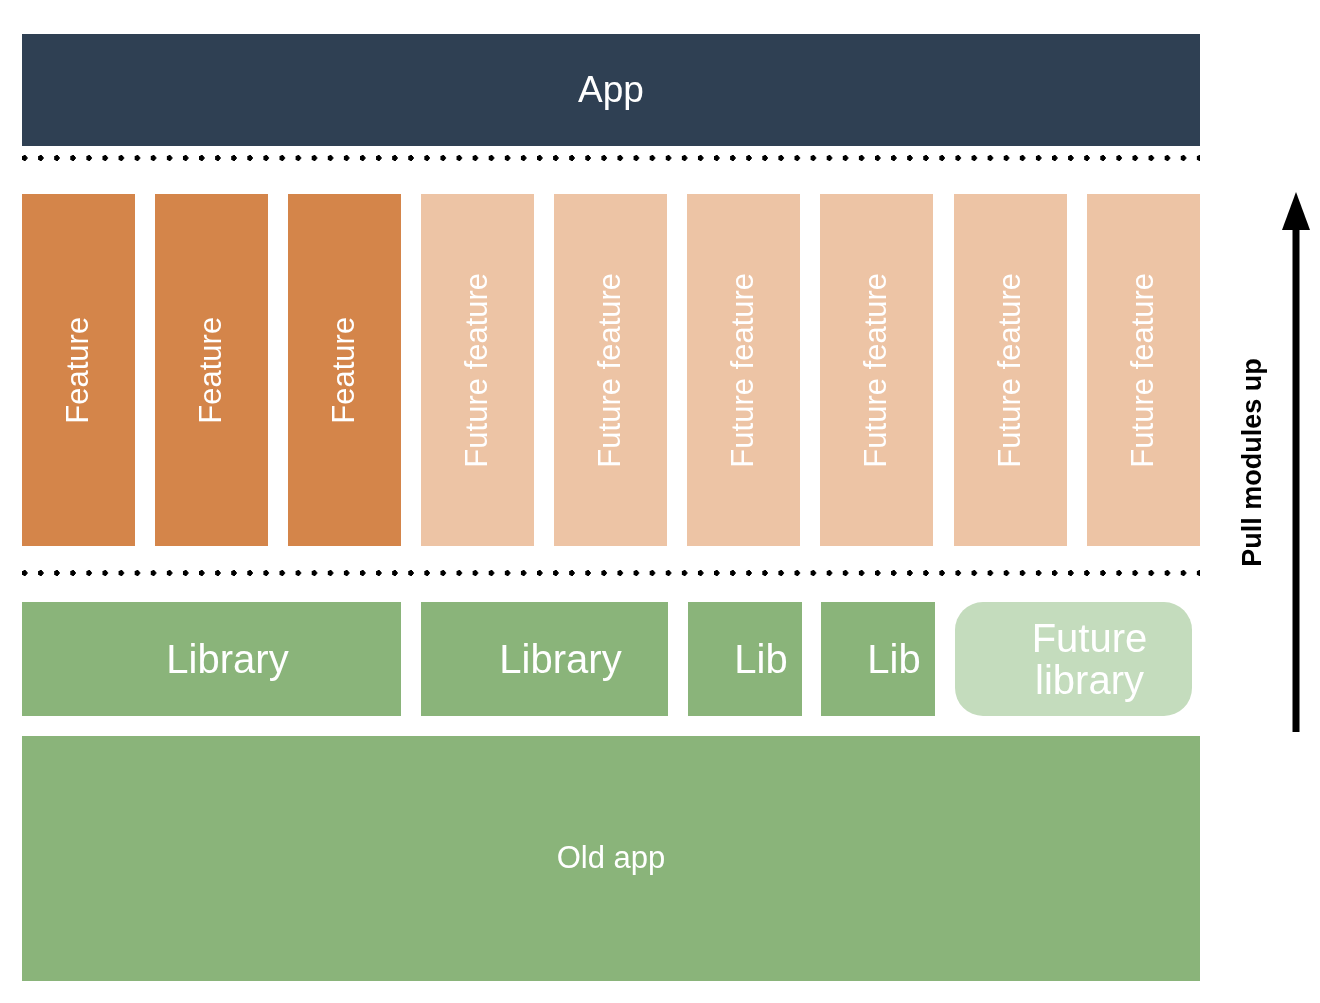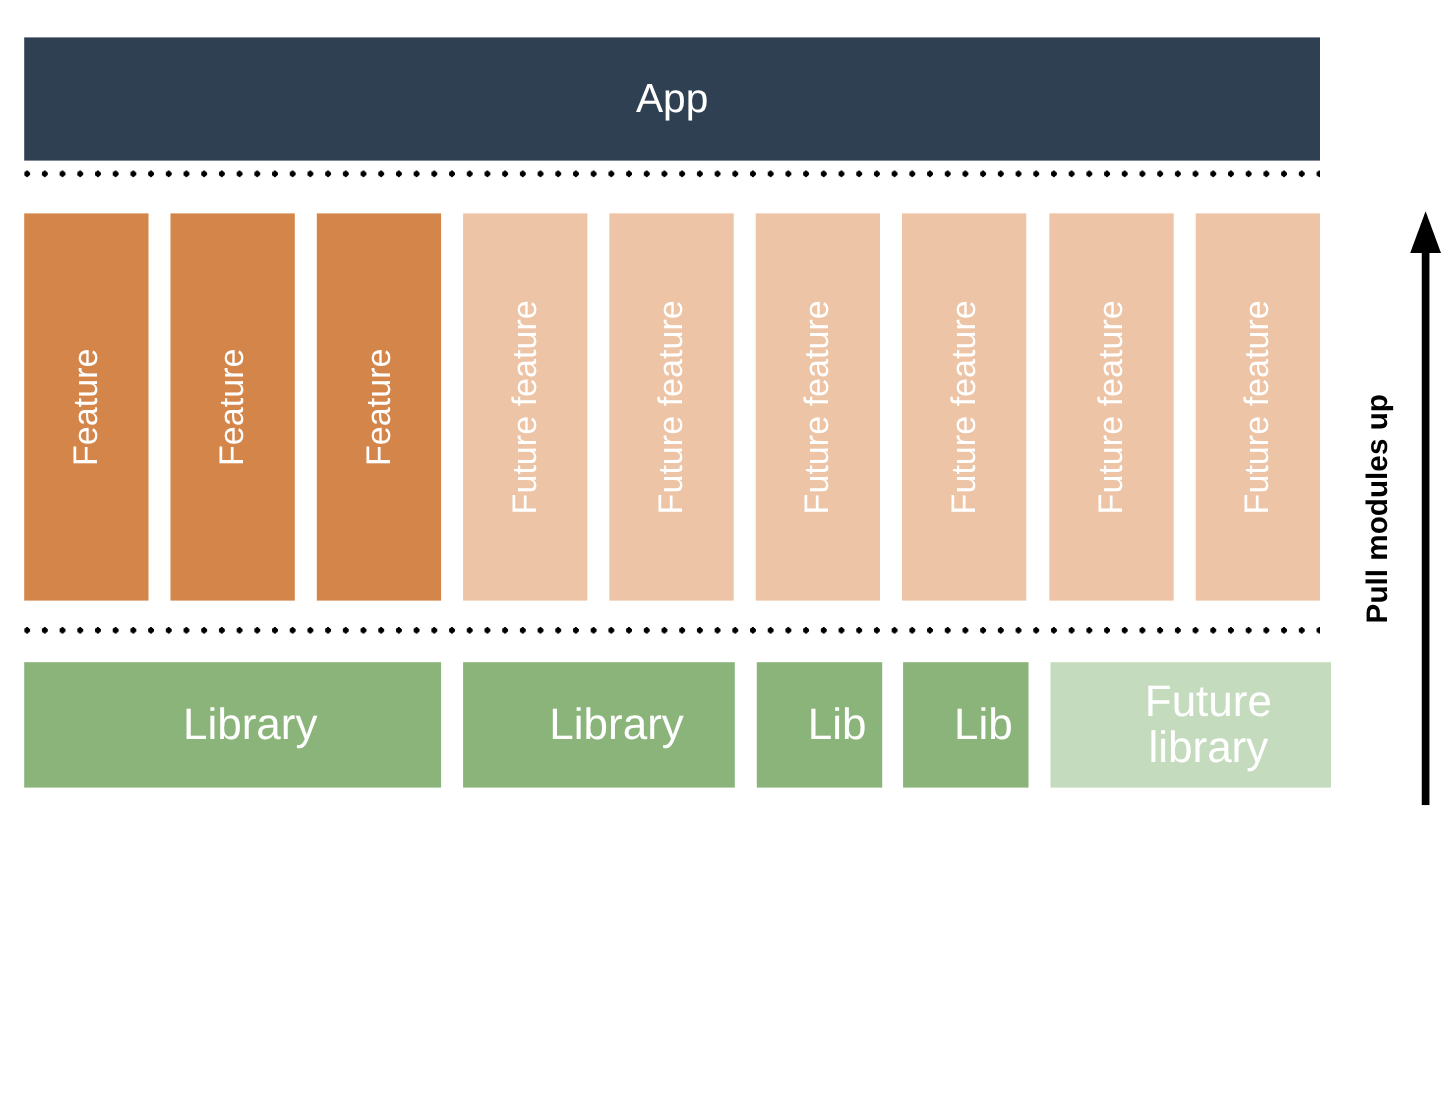--- a/index.html
+++ b/index.html
@@ -160,24 +160,27 @@
   </div>
   <div class="block lib-box lib-current" style="left:421px; width:247px;">
     <span>Library</span>
   </div>
   <div class="block lib-box lib-current" style="left:688px; width:114px;">
     <span>Lib</span>
   </div>
   <div class="block lib-box lib-current" style="left:821px; width:114px;">
     <span>Lib</span>
   </div>
-  <div class="block lib-box lib-future" style="left:955px; width:255px;">
+  <div class="block lib-box lib-future" style="left:955px; width:237px;border-radius:28px;">
     <span>Future library</span>
   </div>
 
+  <div class="block" id="old-app">
+    <span>Old app</span>
+  </div>
 
   <svg id="arrow-up" viewBox="0 0 34 540" preserveAspectRatio="none">
     <polygon points="17,0 31,38 3,38" fill="#000000"></polygon>
     <rect x="13.5" y="32" width="7" height="508" fill="#000000"></rect>
   </svg>
   <div id="arrow-label">
     <span>Pull modules up</span>
   </div>
 
 </div>

